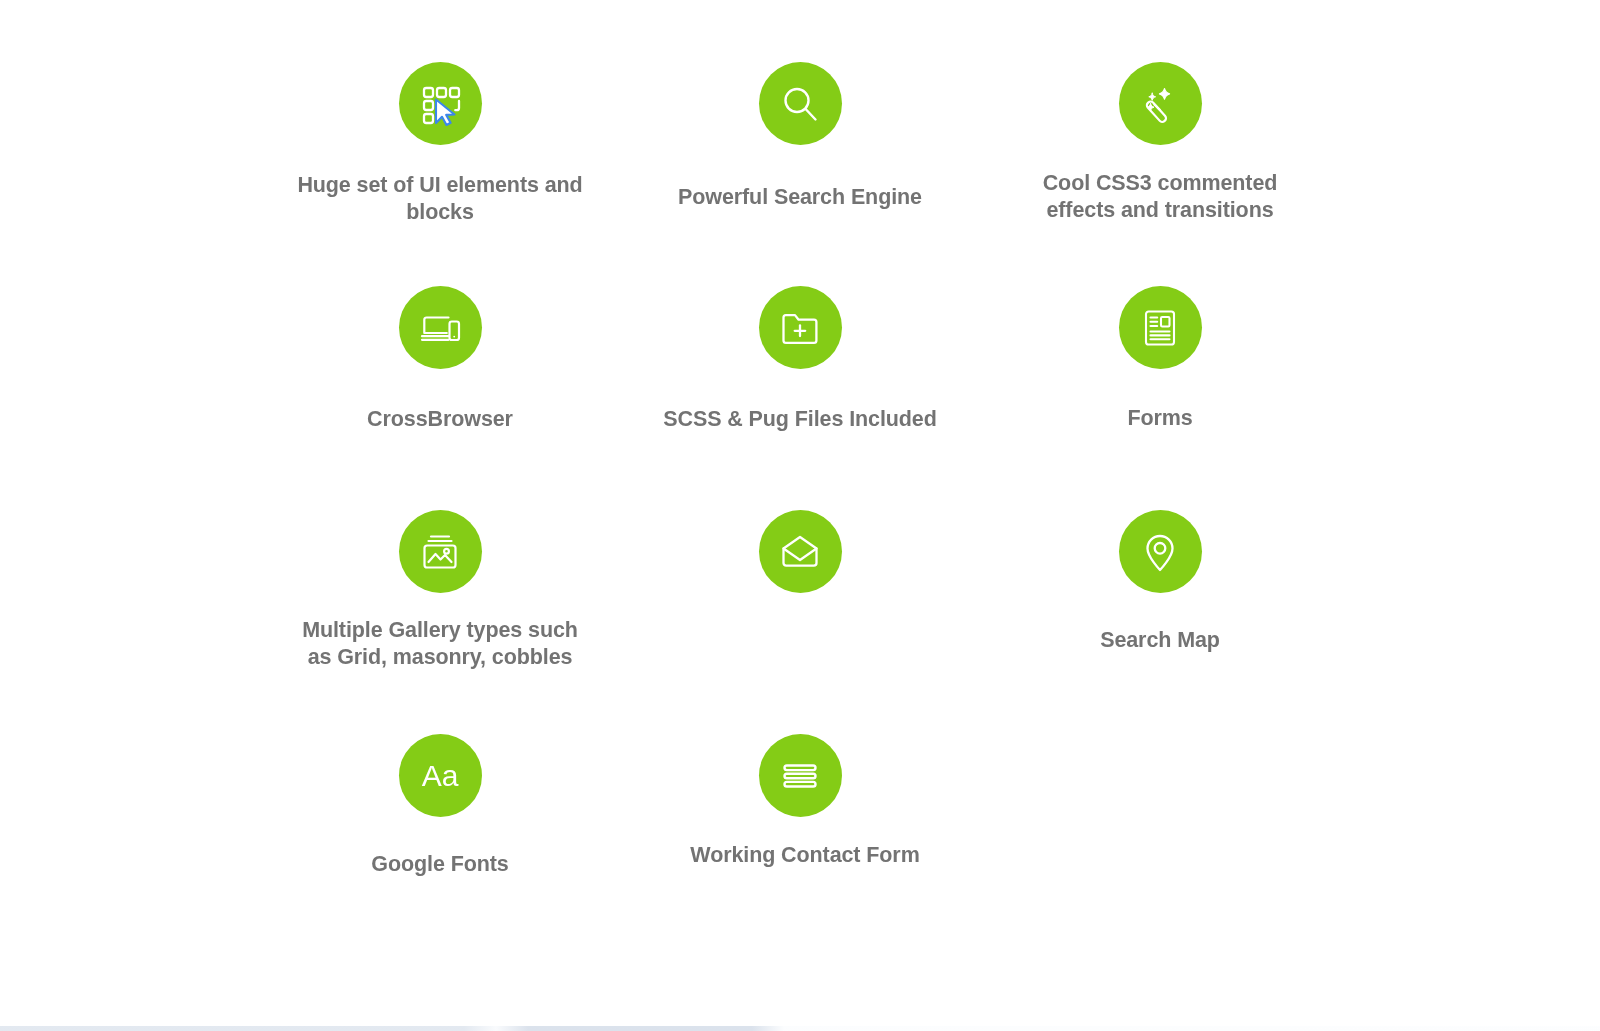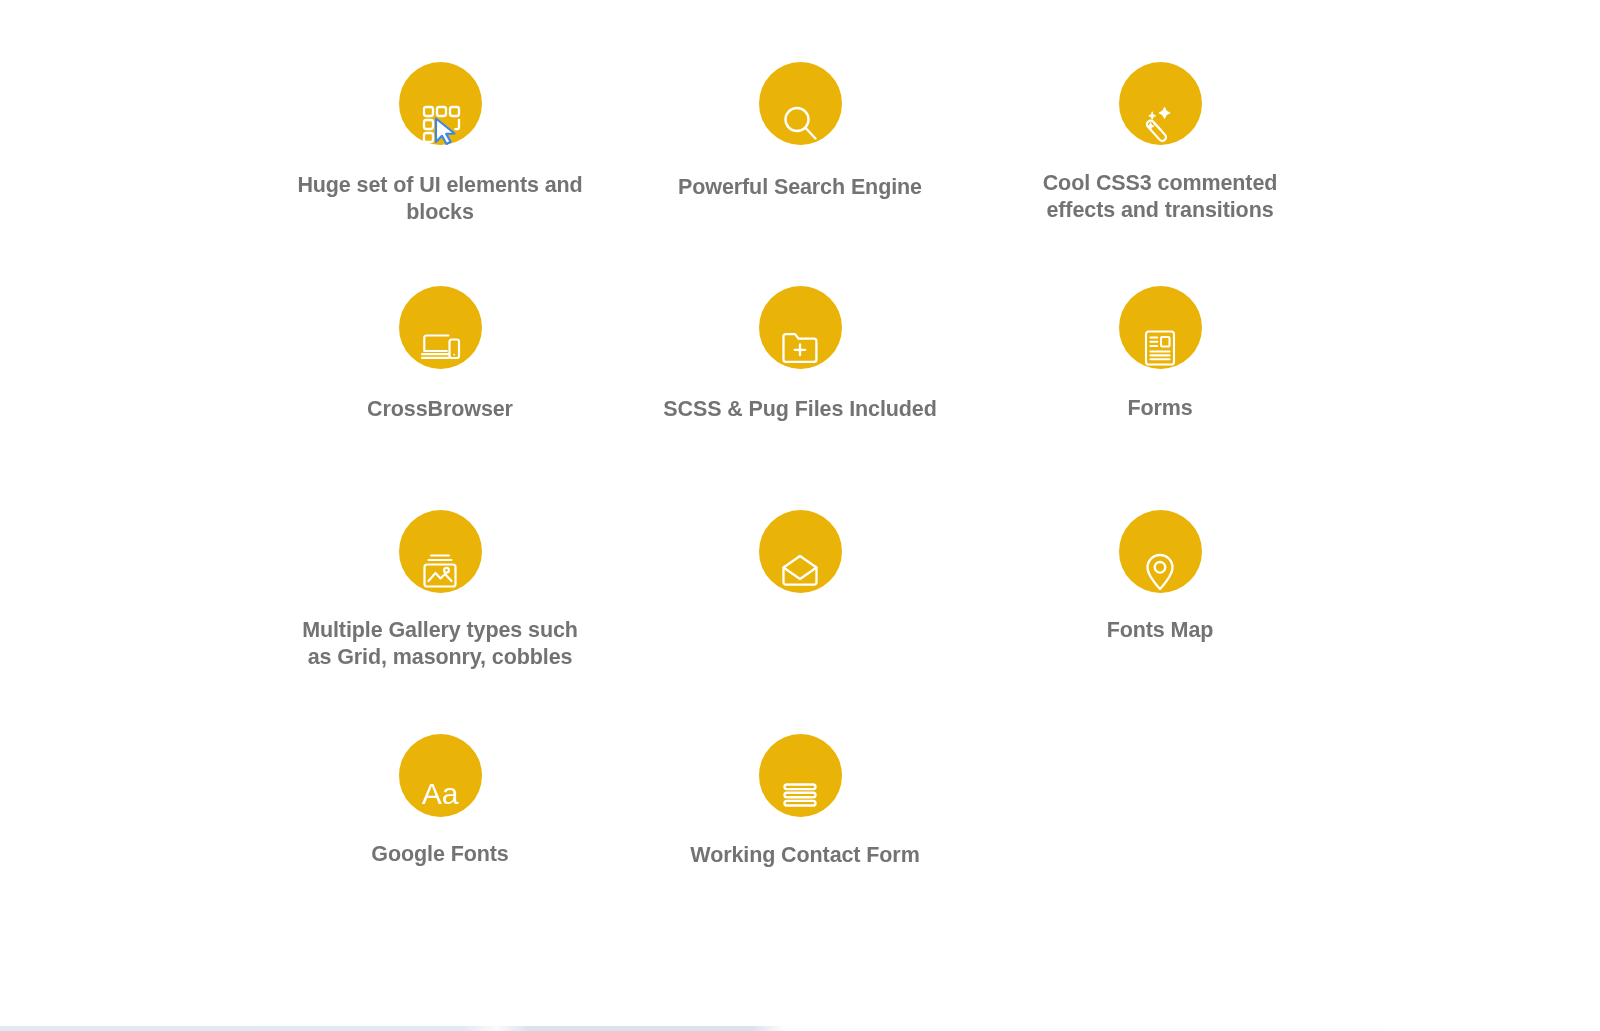--- a/index.html
+++ b/index.html
@@ -35,23 +35,23 @@
     flex-direction: column;
     align-items: center;
     text-align: center;
     padding: 0 14px;
   }
 
   .feature-icon-circle {
     width: 83px;
     height: 83px;
     border-radius: 50%;
-    background: #eab308;
+    background: #84cc16;
     display: flex;
-    align-items: flex-end;
+    align-items: center;
     justify-content: center;
     flex: 0 0 auto;
     margin-bottom: 27px;
   }
 
   .feature-icon-circle svg {
     display: block;
   }
 
   .feature-title {
@@ -63,21 +63,21 @@
     letter-spacing: -0.1px;
     max-width: 300px;
   }
 
   
   .row2 .feature-icon-circle { margin-bottom: 25px; }
   .row3 .feature-icon-circle { margin-bottom: 24px; }
   .row4 .feature-icon-circle { margin-bottom: 22px; }
 
   .nudge-down-2 { position: relative; top: 3px; margin-left: 10px; }
-  .nudge-down-3 { position: relative; top: 2px; }
+  .nudge-down-3 { position: relative; top: 12px; }
 
   .bottom-edge {
     position: absolute;
     left: 0;
     bottom: 0;
     width: 1600px;
     height: 5px;
     background: linear-gradient(90deg,
       rgba(222,229,238,0.85) 0%,
       rgba(222,229,238,0.85) 29%,
@@ -196,21 +196,21 @@
       </div>
     </div>
 
     <div class="feature-card row4">
       <div class="feature-icon-circle">
         <svg width="44" height="44" viewBox="0 0 44 44" fill="none" stroke="#ffffff" stroke-width="2.3" stroke-linecap="round" stroke-linejoin="round">
           <path d="M22 40 C22 40 34.5 27 34.5 18.5 A12.5 12.5 0 0 0 9.5 18.5 C9.5 27 22 40 22 40z"></path>
           <circle cx="22" cy="18.3" r="5.3"></circle>
         </svg>
       </div>
-      <div class="feature-title nudge-down-3">Fonts Map</div>
+      <div class="feature-title nudge-down-3">Search Map</div>
     </div>
 
     <div class="feature-card row4">
       <div class="feature-icon-circle">
         <svg width="52" height="46" viewBox="0 0 52 46" fill="none">
           <text x="26" y="33" text-anchor="middle" font-family="Liberation Sans, sans-serif" font-size="30" font-weight="300" fill="#ffffff">Aa</text>
         </svg>
       </div>
       <div class="feature-title nudge-down-3">Google Fonts</div>
     </div>

